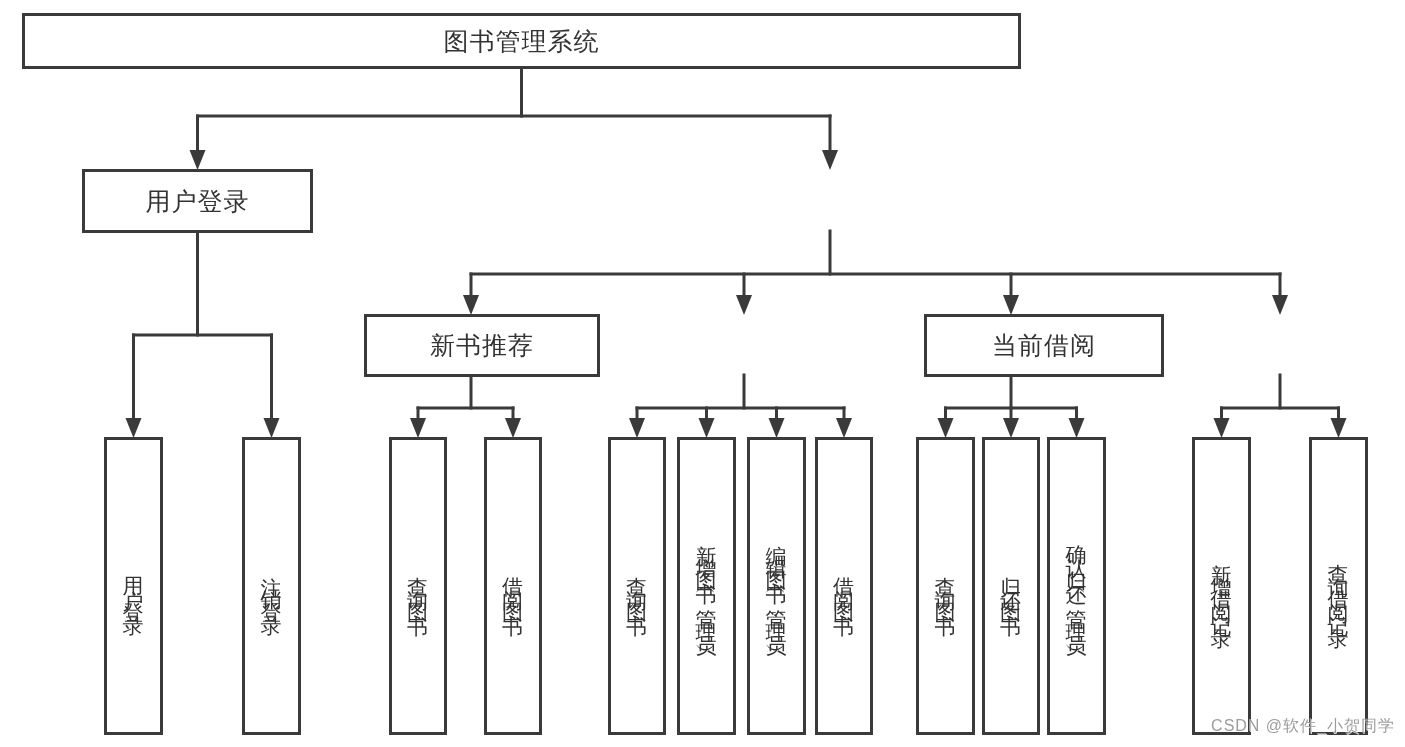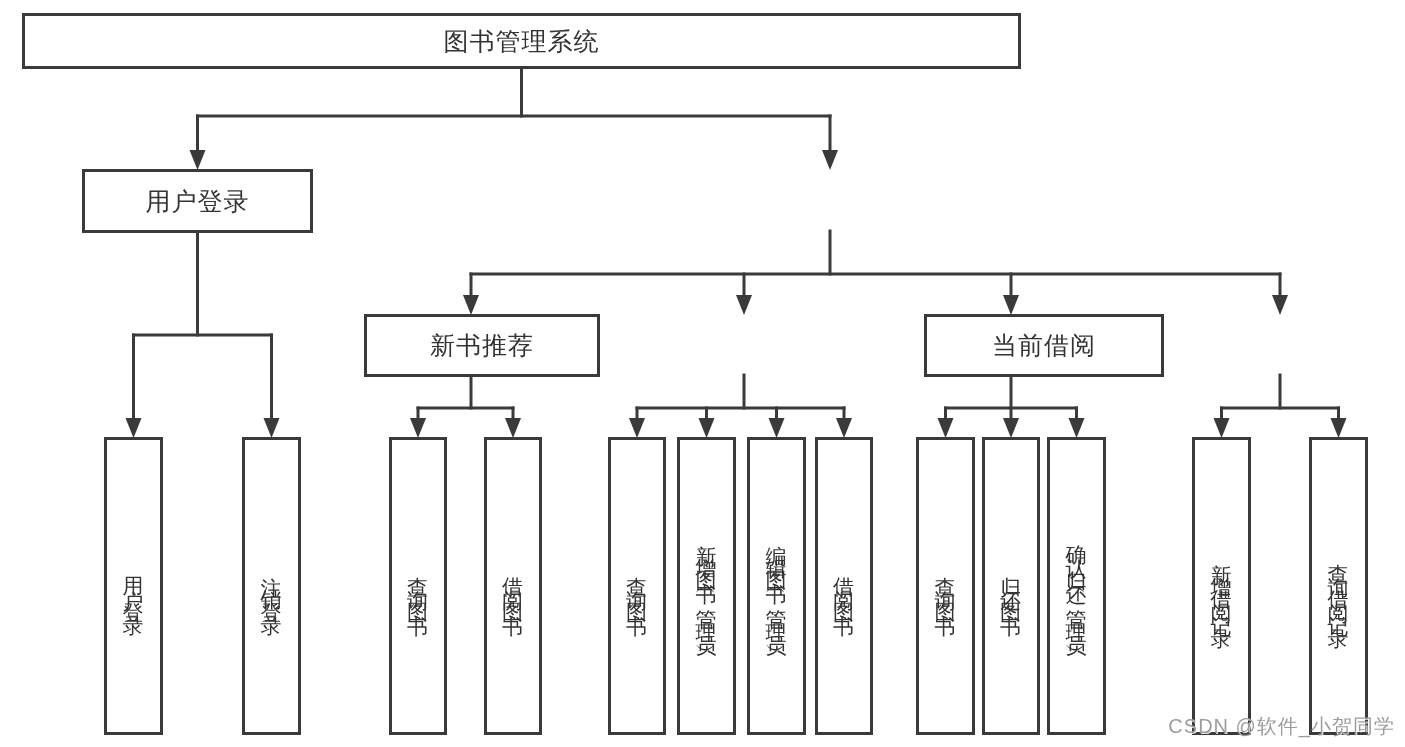--- a/index.html
+++ b/index.html
@@ -22,21 +22,21 @@
     font-size:21px;
     writing-mode:vertical-rl;
     text-orientation:mixed;
     letter-spacing:13px;
     line-height:1;
   }
   .node span{display:block;}
   .watermark{
     position:absolute;z-index:3;
     right:10px;top:712px;
-    font-size:20px;line-height:28px;
+    font-size:16px;line-height:28px;
     color:var(--wm,#9c9c9c);
     letter-spacing:1px;
     text-shadow:1px 1px 0 rgba(255,255,255,.85);
     white-space:nowrap;
   }
 </style>
 </head>
 <body style="--bg: #ffffff; --line: #3a3a3a; --text: #333333; --wm: #9c9c9c;">
 
 <div class="canvas">

